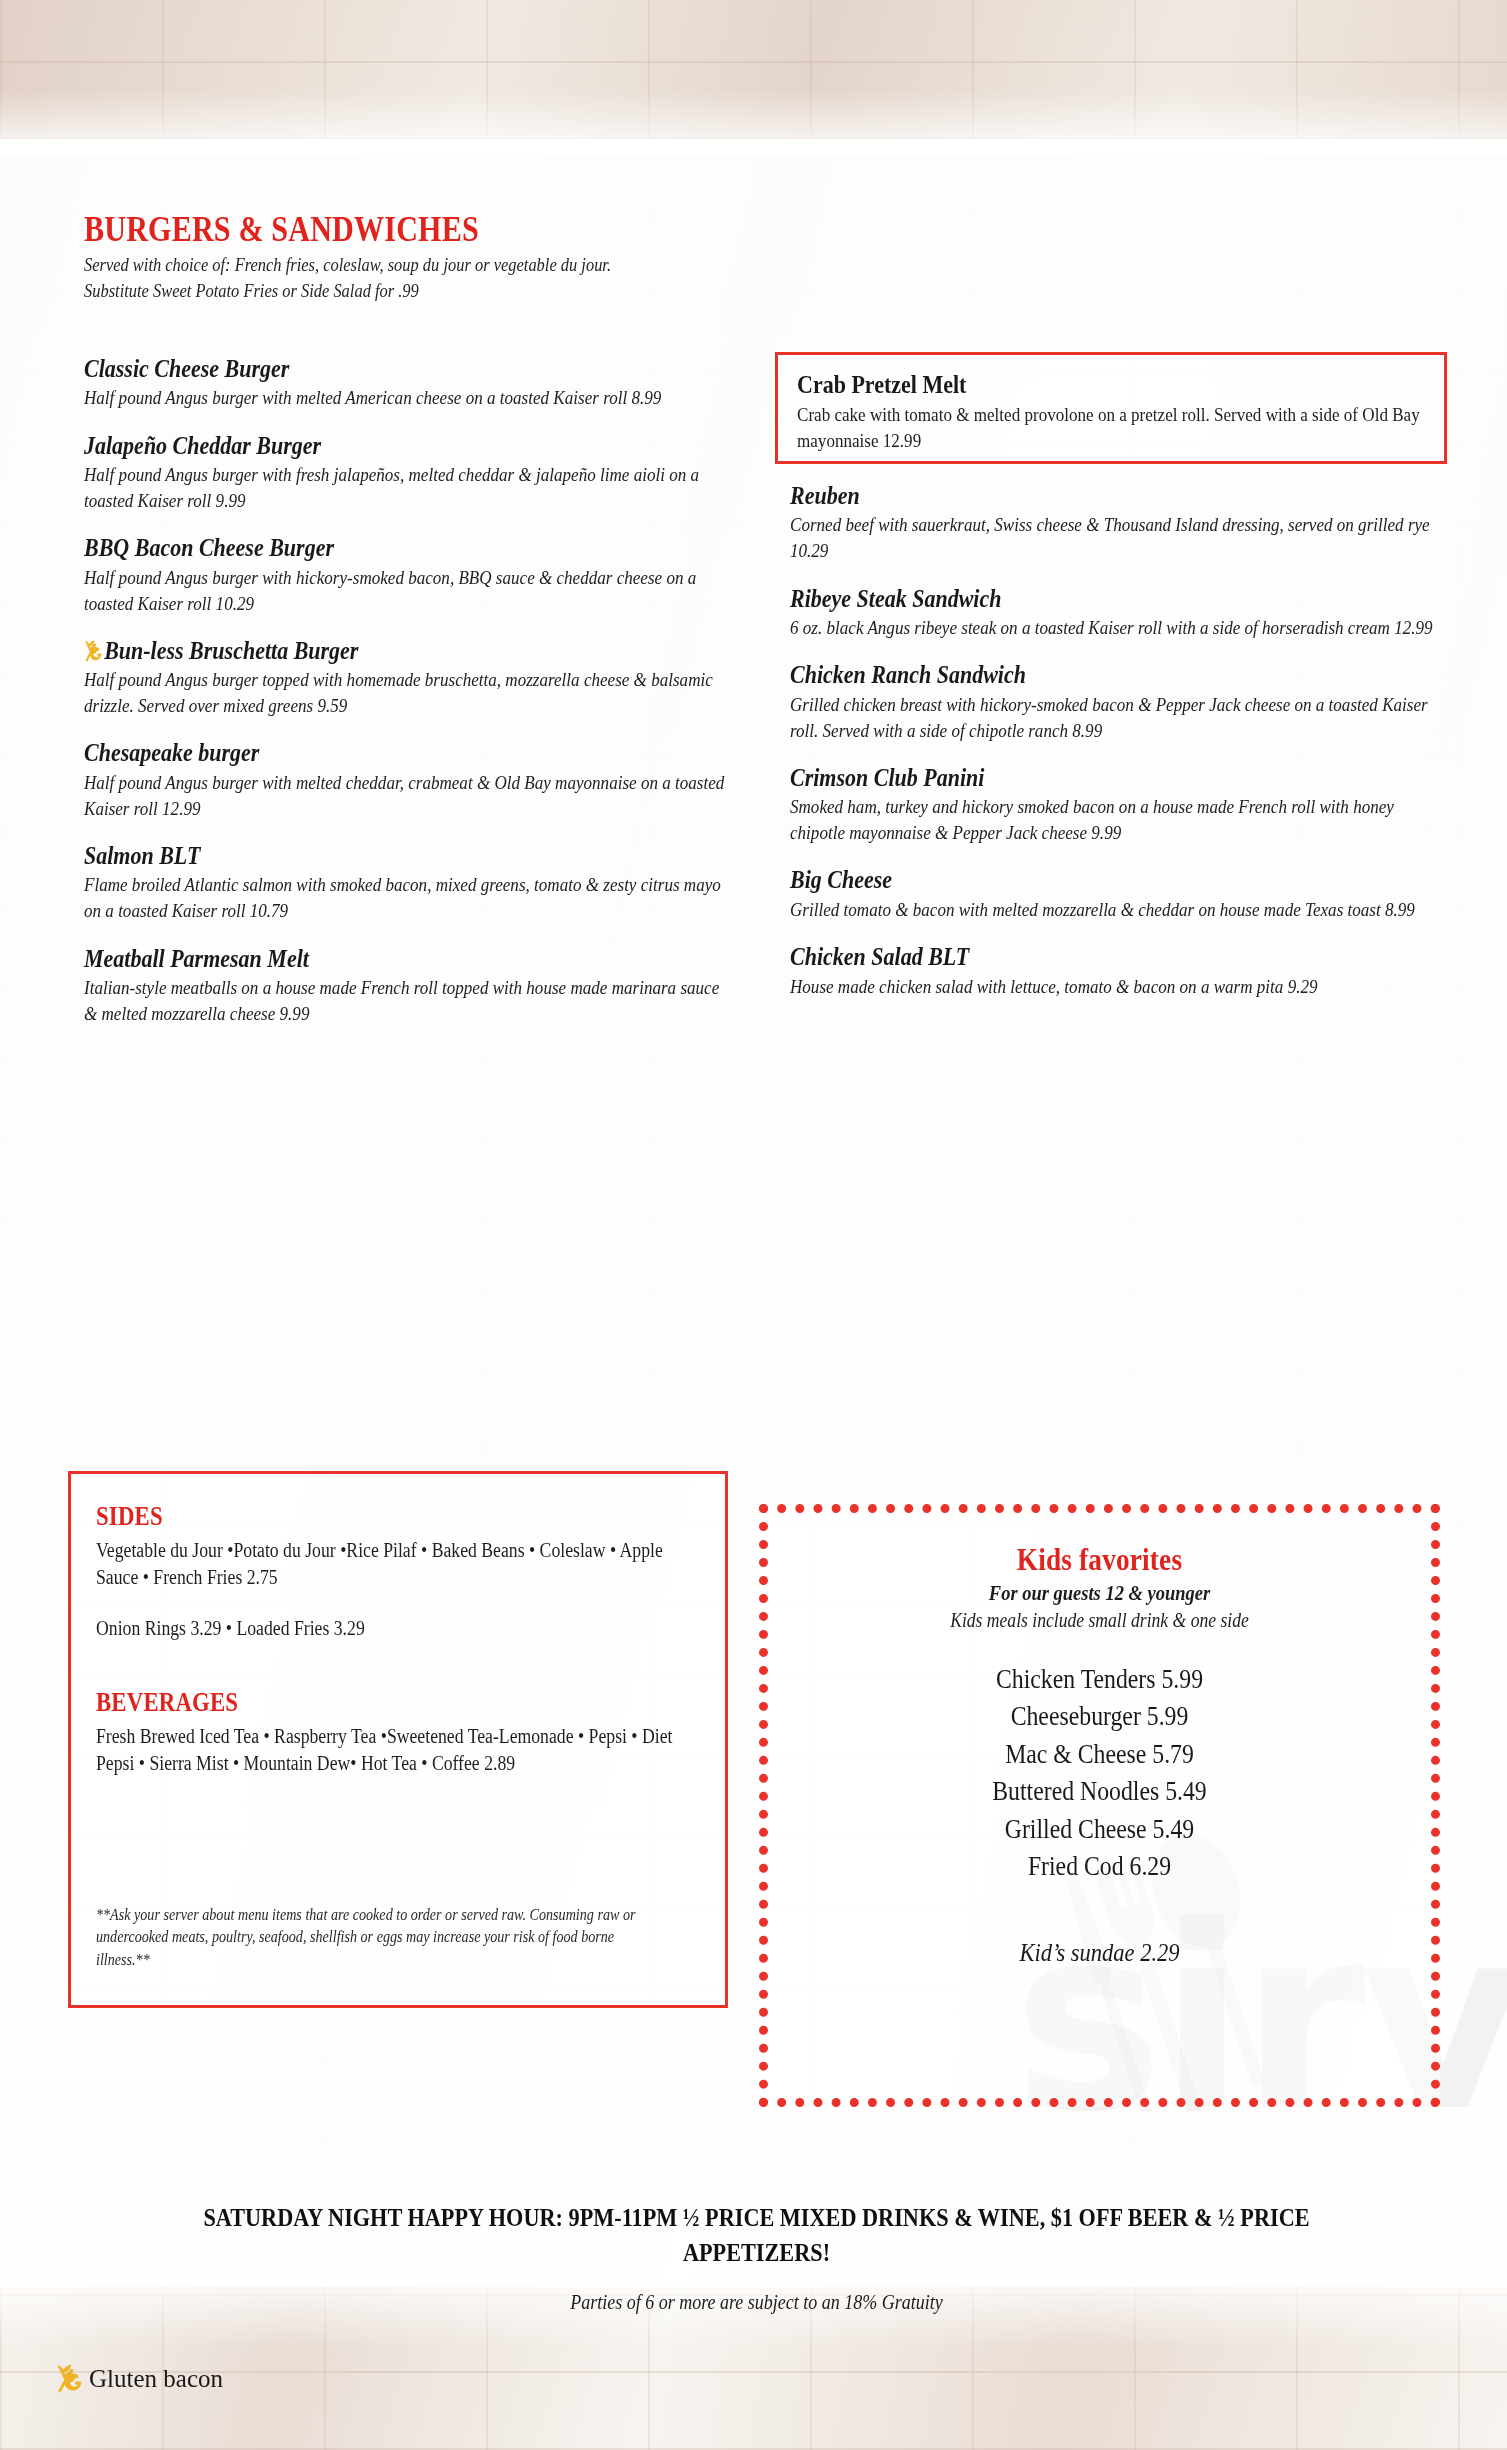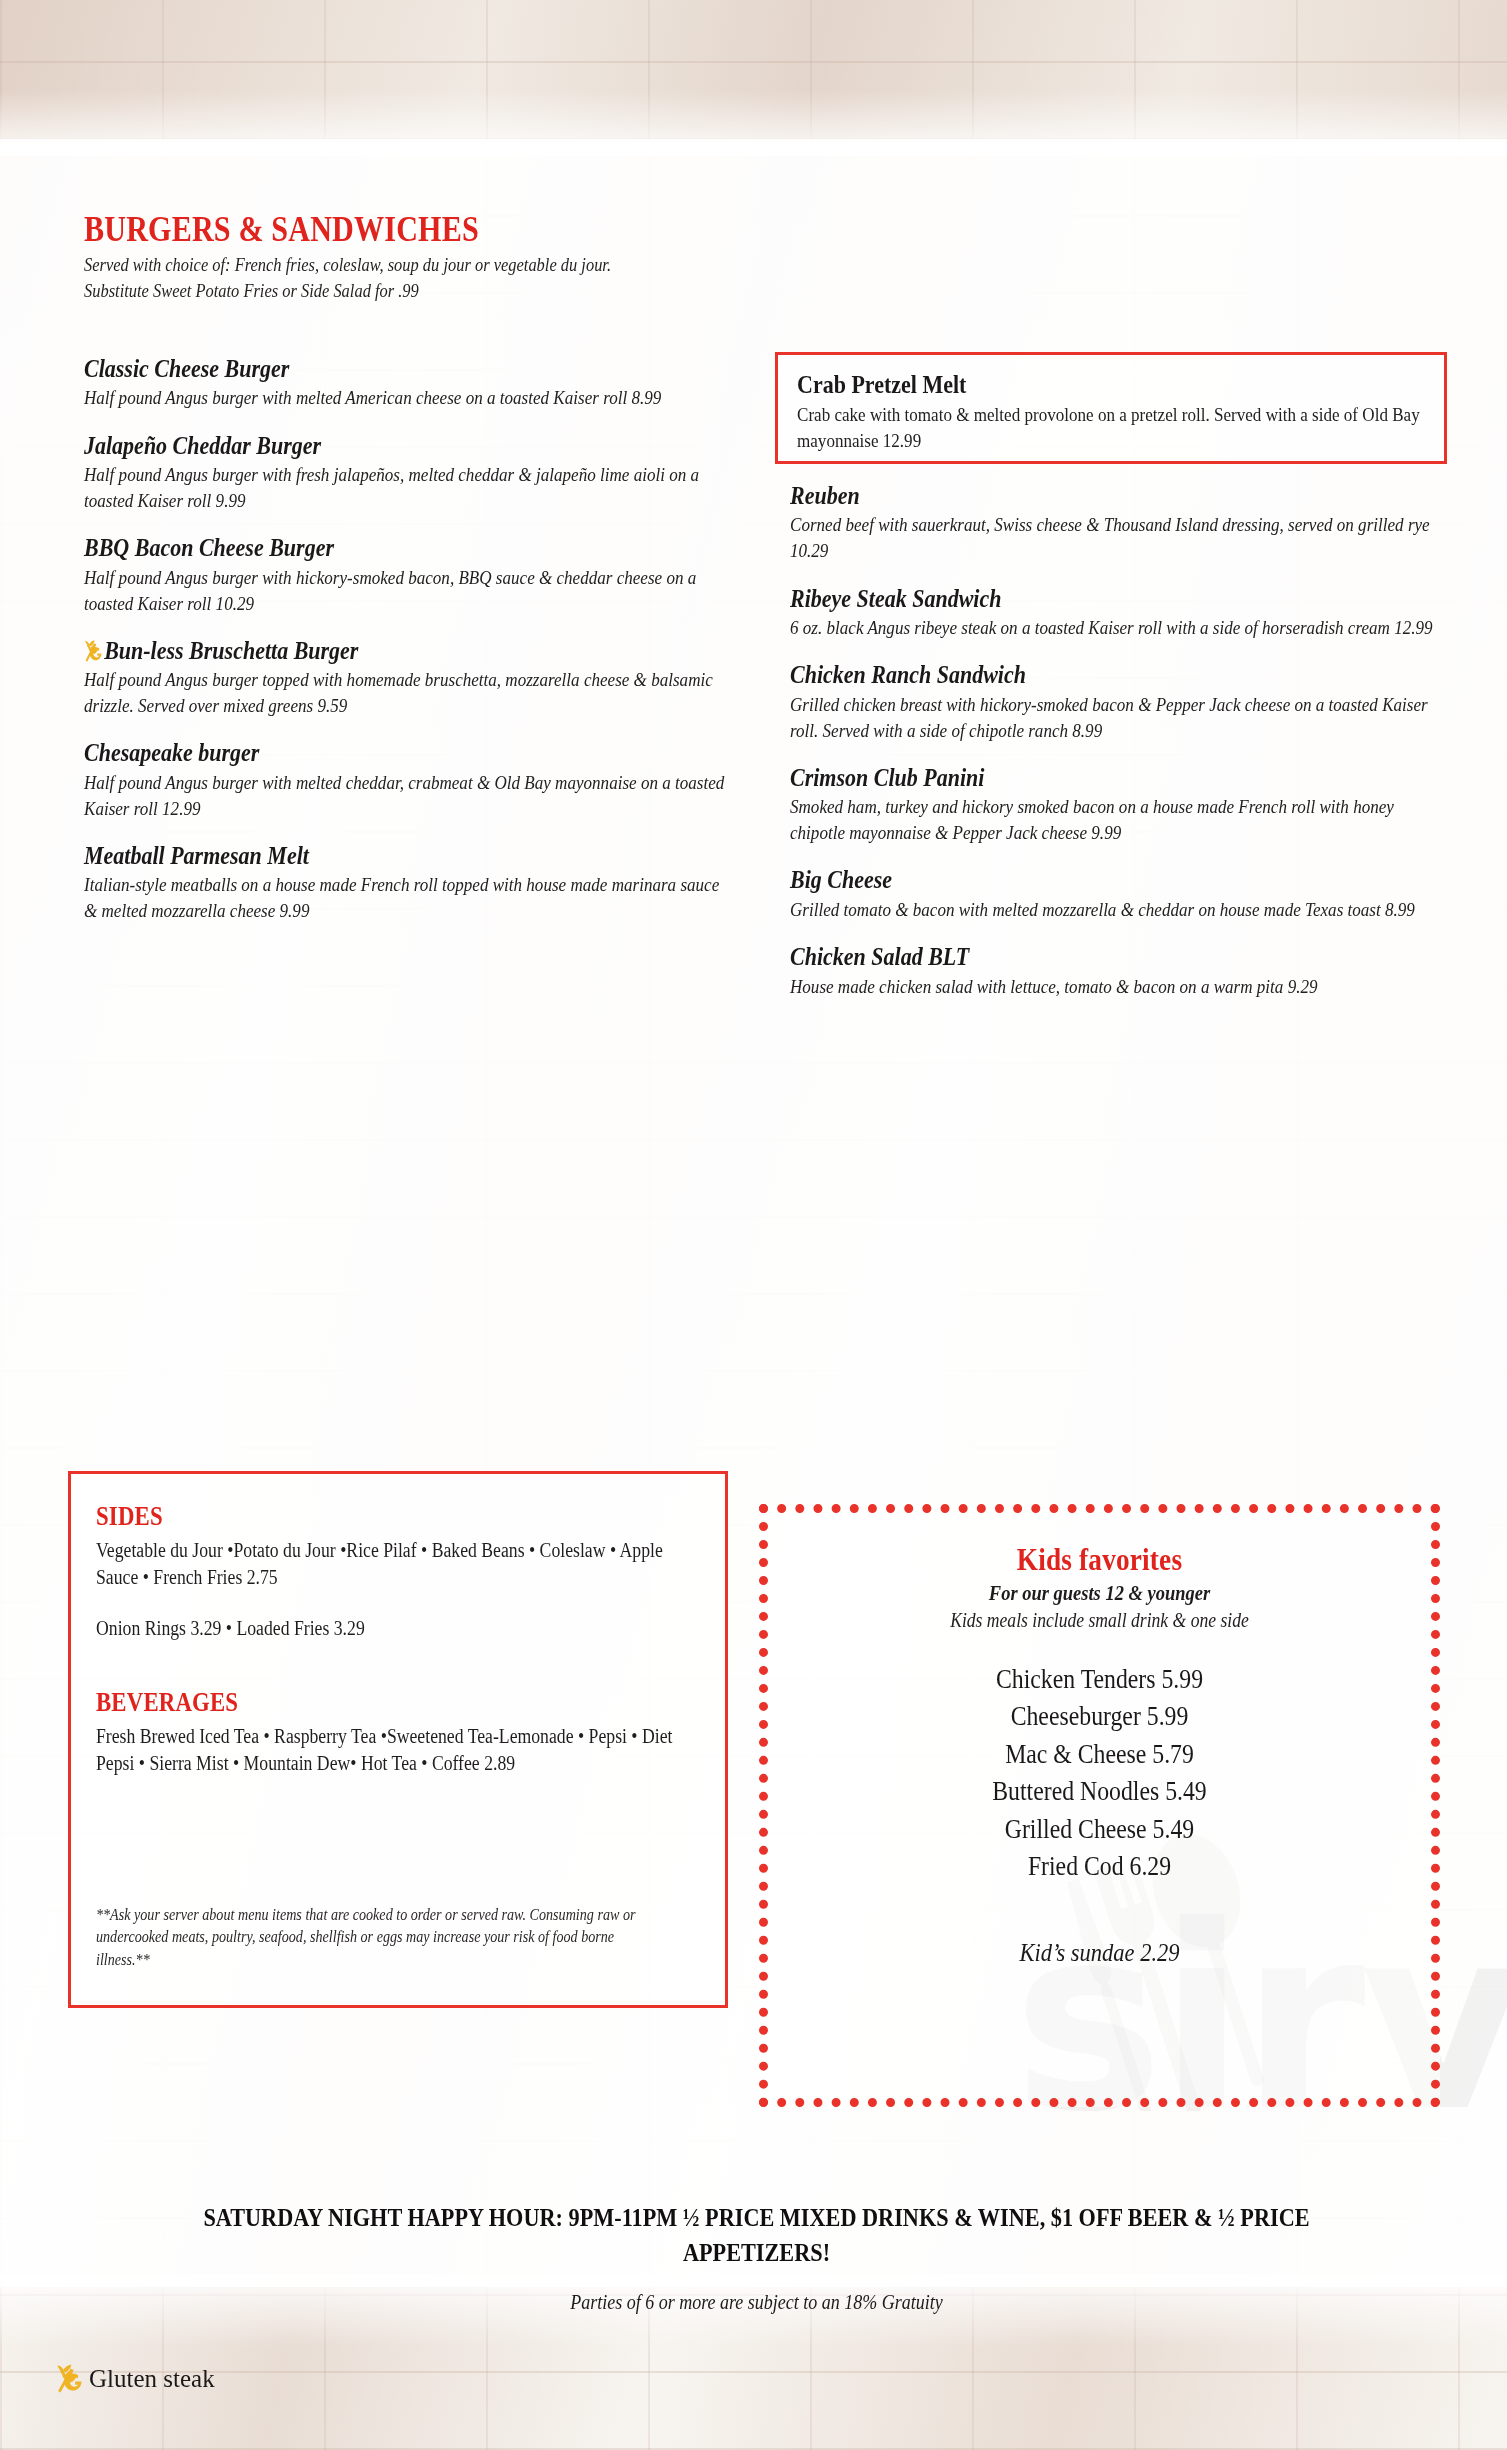--- a/index.html
+++ b/index.html
@@ -348,20 +348,24 @@
         </svg><span>Bun-less Bruschetta Burger</span>
       </div>
       <div class="item-desc">Half pound Angus burger topped with homemade bruschetta, mozzarella cheese &amp; balsamic drizzle. Served over mixed greens 9.59</div>
     </div>
 
     <div class="item">
       <div class="item-name">Chesapeake burger</div>
       <div class="item-desc">Half pound Angus burger with melted cheddar, crabmeat &amp; Old Bay mayonnaise on a toasted Kaiser roll 12.99</div>
     </div>
 
+    <div class="item">
+      <div class="item-name">Salmon BLT</div>
+      <div class="item-desc">Flame broiled Atlantic salmon with smoked bacon, mixed greens, tomato &amp; zesty citrus mayo on a toasted Kaiser roll 10.79</div>
+    </div>
 
     <div class="item">
       <div class="item-name">Meatball Parmesan Melt</div>
       <div class="item-desc">Italian-style meatballs on a house made French roll topped with house made marinara sauce &amp; melted mozzarella cheese 9.99</div>
     </div>
 
   </div>
 
   <div id="boxed-item">
     <div class="item">
@@ -440,17 +444,17 @@
         <path d="M3 36 L19 7 L22 9 L6 38 Z"></path>
         <path d="M11 12 q-7 -2 -9 -9 q7 1 9 9 Z"></path>
         <path d="M14 18 q-7 -2 -9 -9 q7 1 9 9 Z"></path>
         <path d="M17 24 q-7 -2 -9 -9 q7 1 9 9 Z"></path>
         <path d="M9 10 q4 -7 11 -8 q-1 7 -8 10 Z"></path>
         <path d="M12 16 q4 -7 11 -8 q-1 7 -8 10 Z"></path>
         <path d="M16 23 q4 -7 11 -8 q-1 7 -8 10 Z"></path>
         <path d="M29 16 a11 11 0 1 0 4 8 l-8 0 l0 4 l4 0 a6 6 0 1 1 -1 -8 Z"></path>
       </g>
     </svg>
-    <span id="gf-legend-label">Gluten steak</span>
+    <span id="gf-legend-label">Gluten bacon</span>
   </div>
 
 </div>
 
 
 </body></html>

